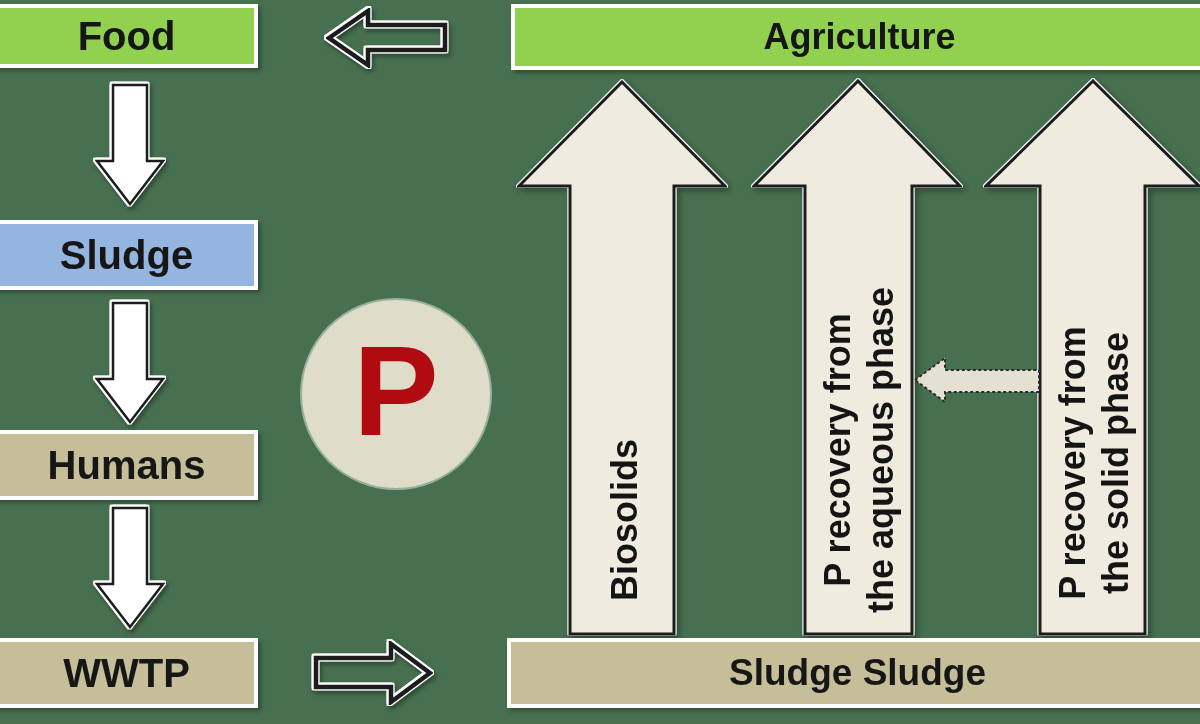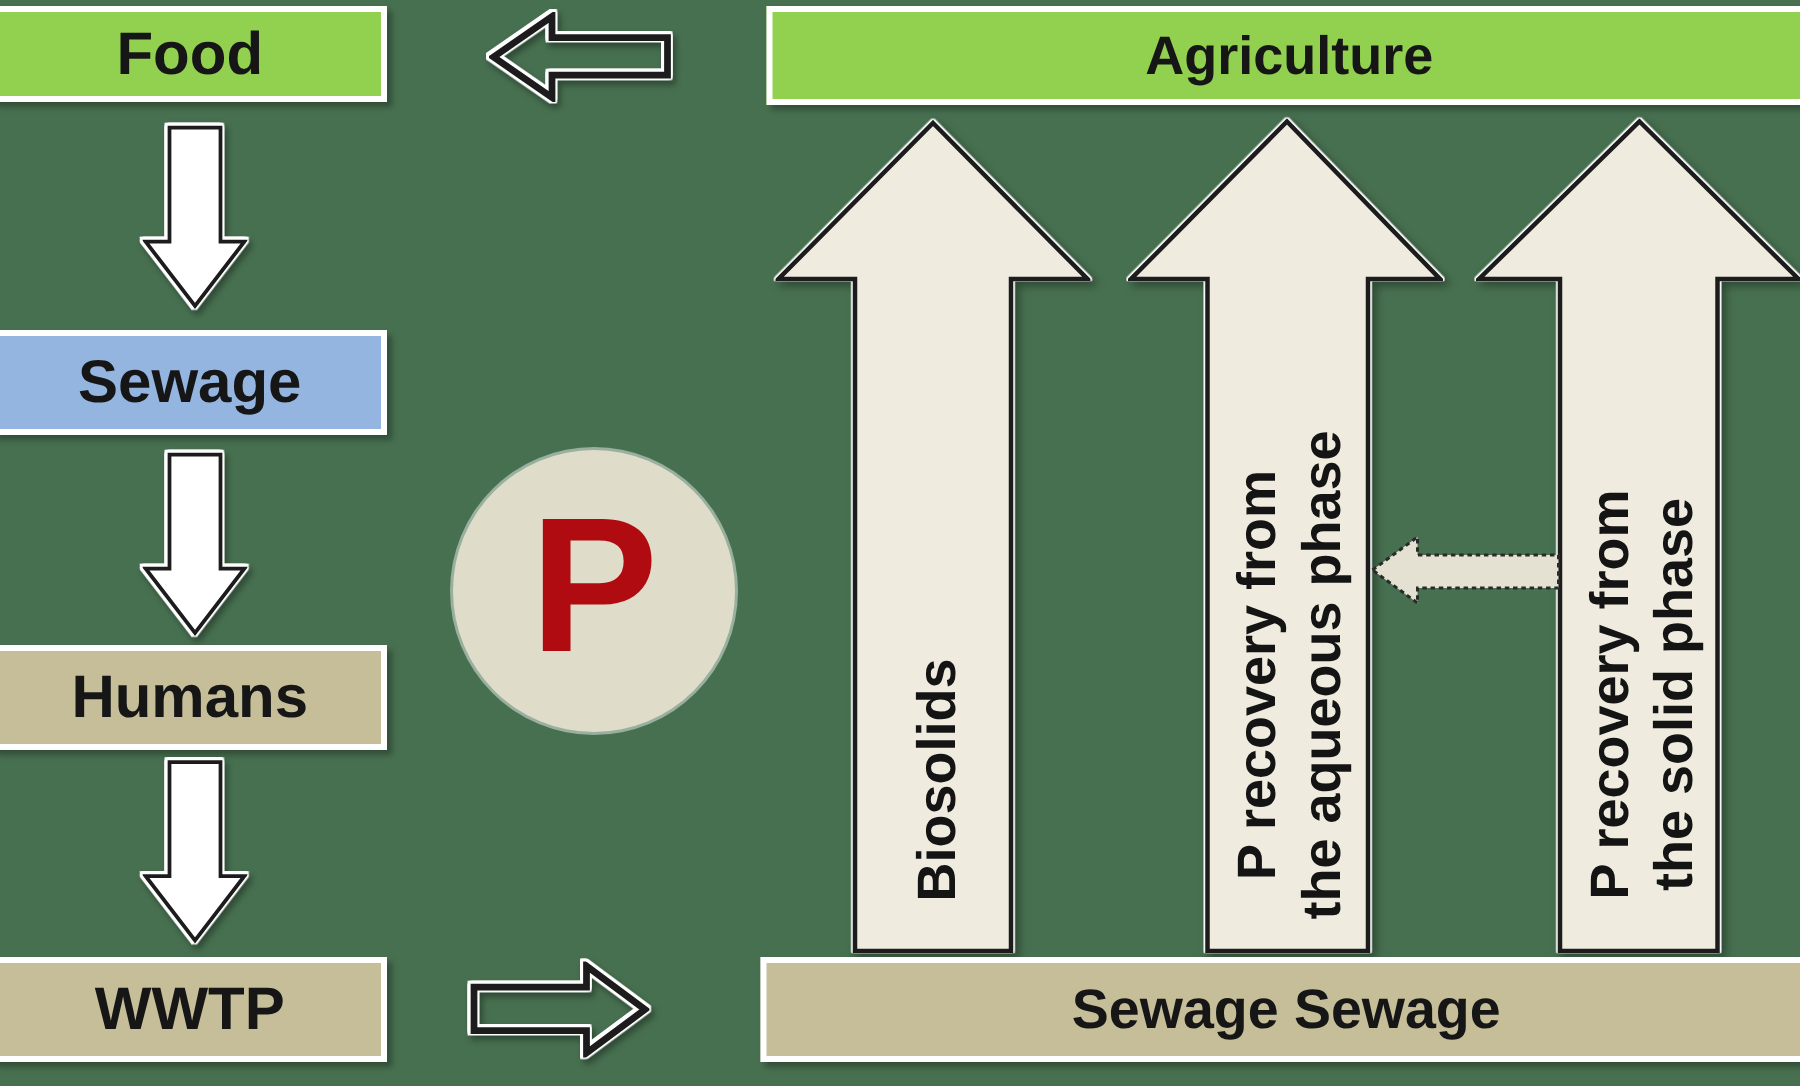--- a/index.html
+++ b/index.html
@@ -49,21 +49,21 @@
 
 <div class="box chain-box box-green" style="top:4px;height:64px;">
   <span>Food</span>
 </div>
 
 <svg class="arrow-svg glow" style="left:95px;top:83px;" width="70" height="124" viewBox="0 0 70 124">
   <path d="M18,2 L52,2 L52,78 L68,78 L35,121 L2,78 L18,78 Z" fill="#ffffff" stroke="#1c1c1c" stroke-width="2.5" stroke-linejoin="miter"></path>
 </svg>
 
 <div class="box chain-box box-blue" style="top:220px;height:70px;">
-  <span>Sewage</span>
+  <span>Sludge</span>
 </div>
 
 <svg class="arrow-svg glow" style="left:95px;top:301px;" width="70" height="124" viewBox="0 0 70 124">
   <path d="M18,2 L52,2 L52,78 L68,78 L35,121 L2,78 L18,78 Z" fill="#ffffff" stroke="#1c1c1c" stroke-width="2.5" stroke-linejoin="miter"></path>
 </svg>
 
 <div class="box chain-box box-tan" style="top:430px;height:70px;">
   <span>Humans</span>
 </div>
 
@@ -113,14 +113,14 @@
   <div>P recovery from</div>
   <div>the aqueous phase</div>
 </div>
 
 <div class="vlabel" style="left:1094px;top:463px;">
   <div>P recovery from</div>
   <div>the solid phase</div>
 </div>
 
 <div class="bar box-tan" style="left:507px;top:638px;width:701px;height:70px;font-size:37px;">
-  <span>Sewage Sewage</span>
+  <span>Sludge Sludge</span>
 </div>
 
 </body></html>

